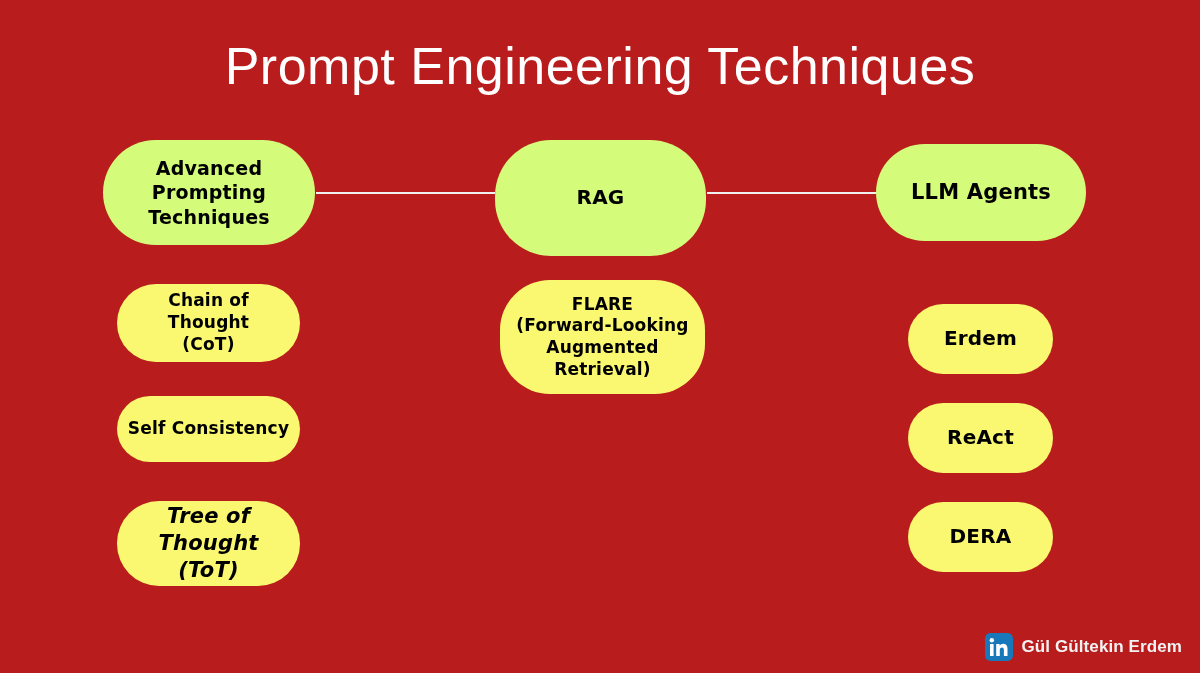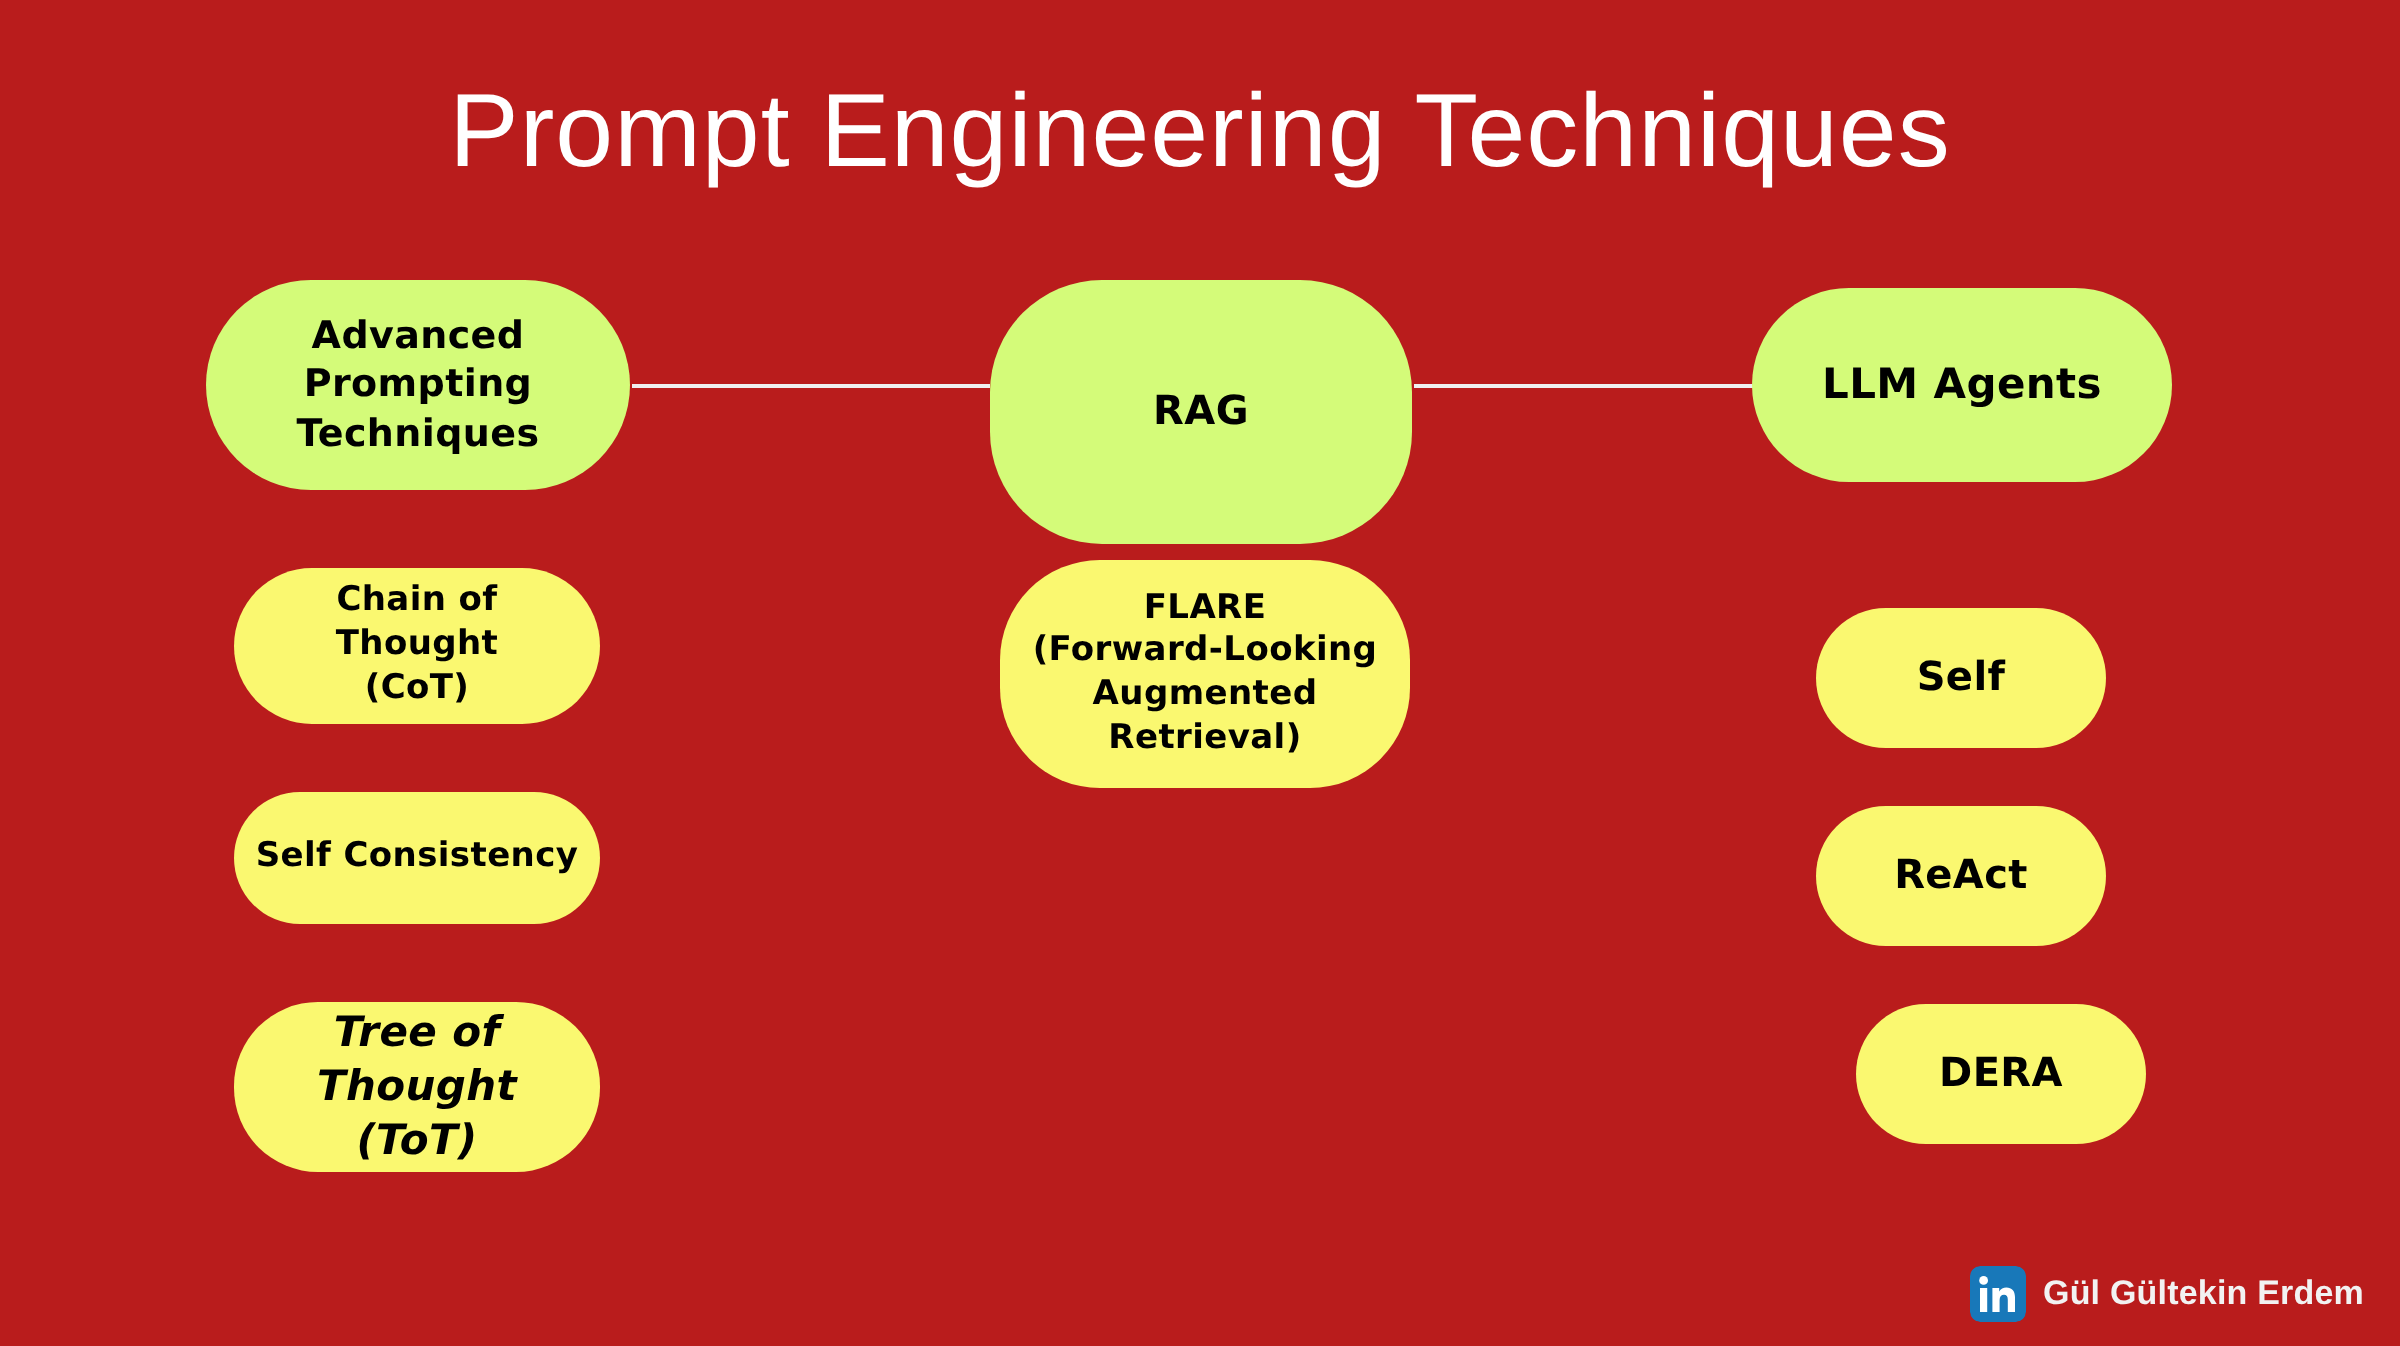--- a/index.html
+++ b/index.html
@@ -57,21 +57,21 @@
     background: #faf870;
   }
 
   
   #node-advanced {
     left: 103px;  top: 140px;  width: 212px; height: 105px;
     border-radius: 56px;
     font-size: 19px;
   }
   #node-rag {
-    left: 495px;  top: 140px;  width: 211px; height: 132px;
+    left: 495px;  top: 140px;  width: 211px; height: 116px;
     border-radius: 56px;
     font-size: 20px;
   }
   #node-llm-agents {
     left: 876px;  top: 144px;  width: 210px; height: 97px;
     border-radius: 50px;
     font-size: 21px;
   }
 
   
@@ -114,21 +114,21 @@
     border-radius: 35px;
     font-size: 20px;
   }
   #node-react {
     left: 908px; top: 403px; width: 145px; height: 70px;
     border-radius: 35px;
     font-size: 20px;
     text-align: center;
   }
   #node-dera {
-    left: 928px; top: 502px; width: 145px; height: 70px;
+    left: 908px; top: 502px; width: 145px; height: 70px;
     border-radius: 35px;
     font-size: 20px;
     text-align: center;
   }
 
   
   #attribution {
     position: absolute;
     right: 18px;
     bottom: 12px;
@@ -174,21 +174,21 @@
 
   <div class="node yellow" id="node-self-consistency">Self Consistency</div>
 
   <div class="node yellow" id="node-tot">Tree of Thought
 (ToT)</div>
 
   <div class="node yellow" id="node-flare">FLARE
 (Forward-Looking
 Augmented Retrieval)</div>
 
-  <div class="node yellow" id="node-rewoo">Self</div>
+  <div class="node yellow" id="node-rewoo">Erdem</div>
 
   <div class="node yellow" id="node-react">ReAct</div>
 
   <div class="node yellow" id="node-dera">DERA</div>
 
   <div id="attribution">
     <svg id="linkedin-icon" viewBox="0 0 28 28">
       <rect x="0" y="0" width="28" height="28" rx="5" ry="5" fill="#1878B9"></rect>
       <rect x="5" y="11" width="3.6" height="12" fill="#ffffff"></rect>
       <circle cx="6.8" cy="7.2" r="2.2" fill="#ffffff"></circle>

